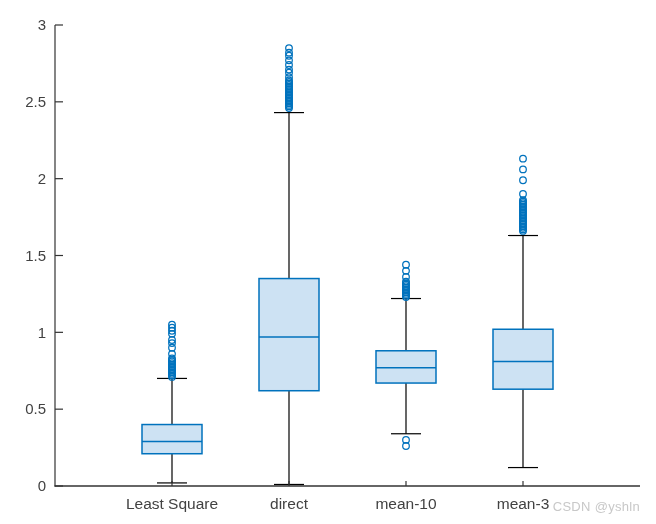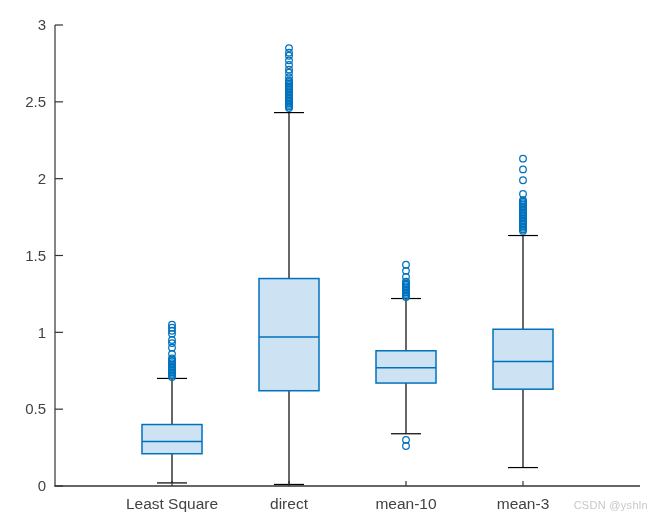--- a/index.html
+++ b/index.html
@@ -7,23 +7,23 @@
     position: relative;
     width: 656px;
     height: 524px;
     background: #ffffff;
     font-family: "Liberation Sans", sans-serif;
     overflow: hidden;
   }
   svg text { font-family: "Liberation Sans", sans-serif; }
   .watermark {
     position: absolute;
-    right: 8px;
+    right: 16px;
     top: 499px;
-    font-size: 11px;
+    font-size: 13px;
     color: #c8c8c8;
     letter-spacing: 0.3px;
     user-select: none;
   }
 </style>
 </head>
 <body>
 
 <div class="figure">
   <svg id="plot" width="656" height="524" viewBox="0 0 656 524">

